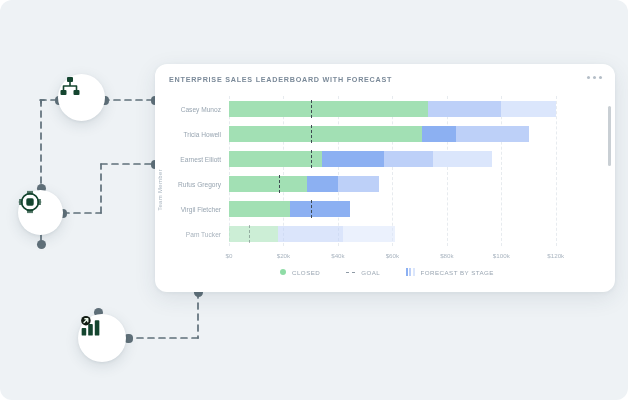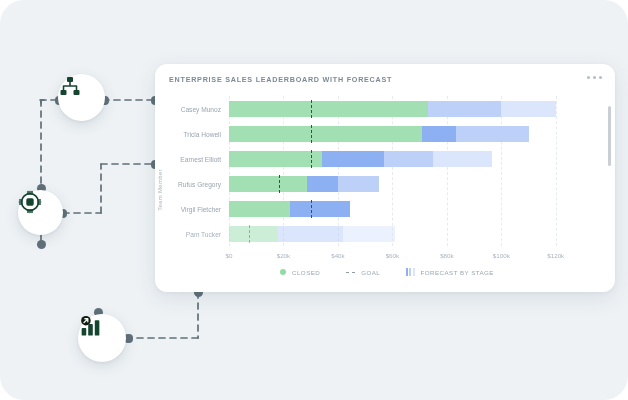--- a/index.html
+++ b/index.html
@@ -4,21 +4,21 @@
 <style>
   html,body{margin:0;padding:0;}
   body{
     width:628px;height:400px;overflow:hidden;
     font-family:"Liberation Sans","DejaVu Sans",sans-serif;
     background:#ffffff;
   }
   #stage{
     position:relative;width:628px;height:400px;
     background:#eef2f5;
-    border-radius:24px;
+    border-radius:12px;
     overflow:hidden;
   }
 
   
   .flow{position:absolute;inset:0;}
   .flow svg{position:absolute;left:0;top:0;}
 
   .node{
     position:absolute;border-radius:50%;
     background:#ffffff;

